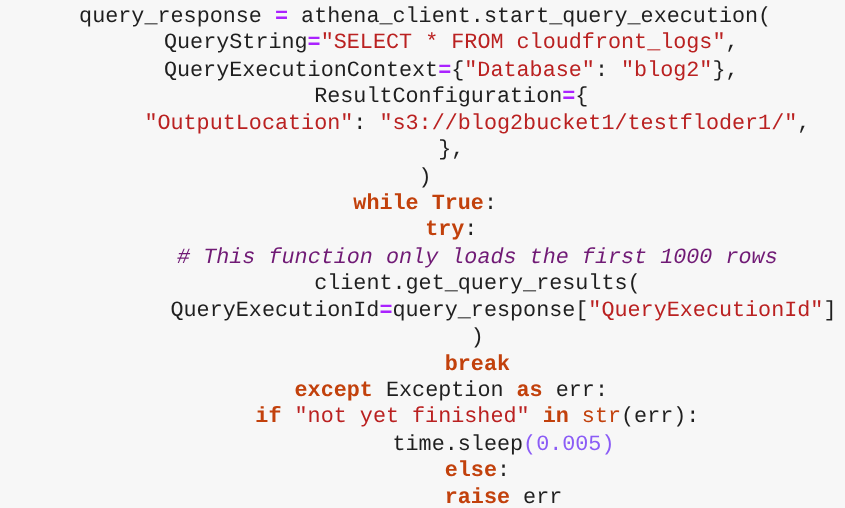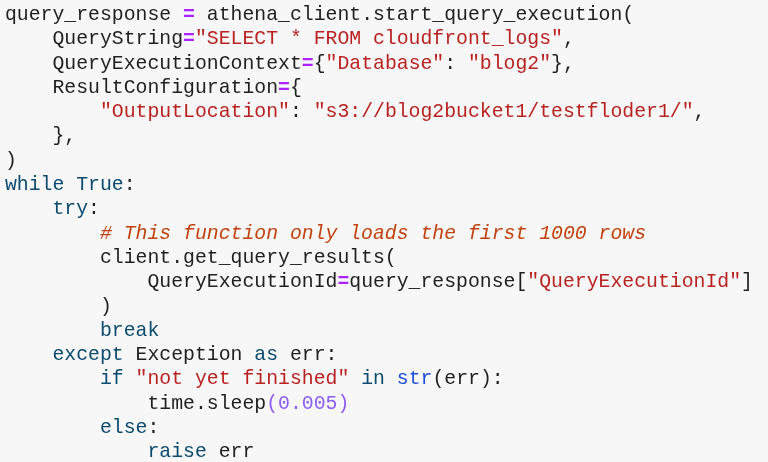--- a/index.html
+++ b/index.html
@@ -14,25 +14,25 @@
   }
   .code {
     margin: 0;
     padding: 3px 0 0 5px;
     font-family: "Liberation Mono", "DejaVu Sans Mono", monospace;
     font-size: 19.8px;
     line-height: 24.3px;
     color: #1f1f1f;
     white-space: pre;
   }
-  .line { display: block; height: 24.3px; }
-  .kw  { color: #0c4a6e; font-weight: normal; margin-top: 31px; }
-  .bi  { color: #1d4ed8; }
+  .line { display: block; height: 24.3px; text-align: center; }
+  .kw  { color: #c2410c; font-weight: bold; margin-top: 31px; }
+  .bi  { color: #c2410c; }
   .str { color: #ba2121; }
   .op  { color: #aa22ff; font-weight: bold; }
   .num { color: #8b5cf6; }
-  .cm  { color: #c2410c; font-style: italic; }
+  .cm  { color: #701a75; font-style: italic; }
   .tx  { color: #1f1f1f; }
 </style>
 </head>
 <body>
 
 <pre class="code" id="code-block"><span class="line"><span class="tx">query_response </span><span class="op">=</span><span class="tx"> athena_client.start_query_execution(</span></span><span class="line"><span class="tx">    </span><span class="tx">QueryString</span><span class="op">=</span><span class="str">"SELECT * FROM cloudfront_logs"</span><span class="tx">,</span></span><span class="line"><span class="tx">    </span><span class="tx">QueryExecutionContext</span><span class="op">=</span><span class="tx">{</span><span class="str">"Database"</span><span class="tx">: </span><span class="str">"blog2"</span><span class="tx">},</span></span><span class="line"><span class="tx">    </span><span class="tx">ResultConfiguration</span><span class="op">=</span><span class="tx">{</span></span><span class="line"><span class="tx">        </span><span class="str">"OutputLocation"</span><span class="tx">: </span><span class="str">"s3://blog2bucket1/testfloder1/"</span><span class="tx">,</span></span><span class="line"><span class="tx">    </span><span class="tx">},</span></span><span class="line"><span class="tx">)</span></span><span class="line"><span class="kw">while</span><span class="tx"> </span><span class="kw">True</span><span class="tx">:</span></span><span class="line"><span class="tx">    </span><span class="kw">try</span><span class="tx">:</span></span><span class="line"><span class="tx">        </span><span class="cm"># This function only loads the first 1000 rows</span></span><span class="line"><span class="tx">        </span><span class="tx">client.get_query_results(</span></span><span class="line"><span class="tx">            </span><span class="tx">QueryExecutionId</span><span class="op">=</span><span class="tx">query_response[</span><span class="str">"QueryExecutionId"</span><span class="tx">]</span></span><span class="line"><span class="tx">        </span><span class="tx">)</span></span><span class="line"><span class="tx">        </span><span class="kw">break</span></span><span class="line"><span class="tx">    </span><span class="kw">except</span><span class="tx"> Exception </span><span class="kw">as</span><span class="tx"> err:</span></span><span class="line"><span class="tx">        </span><span class="kw">if</span><span class="tx"> </span><span class="str">"not yet finished"</span><span class="tx"> </span><span class="kw">in</span><span class="tx"> </span><span class="bi">str</span><span class="tx">(err):</span></span><span class="line"><span class="tx">            </span><span class="tx">time.sleep</span><span class="num">(0.005)</span></span><span class="line"><span class="tx">        </span><span class="kw">else</span><span class="tx">:</span></span><span class="line"><span class="tx">            </span><span class="kw">raise</span><span class="tx"> err</span></span></pre>
 
 </body></html>

